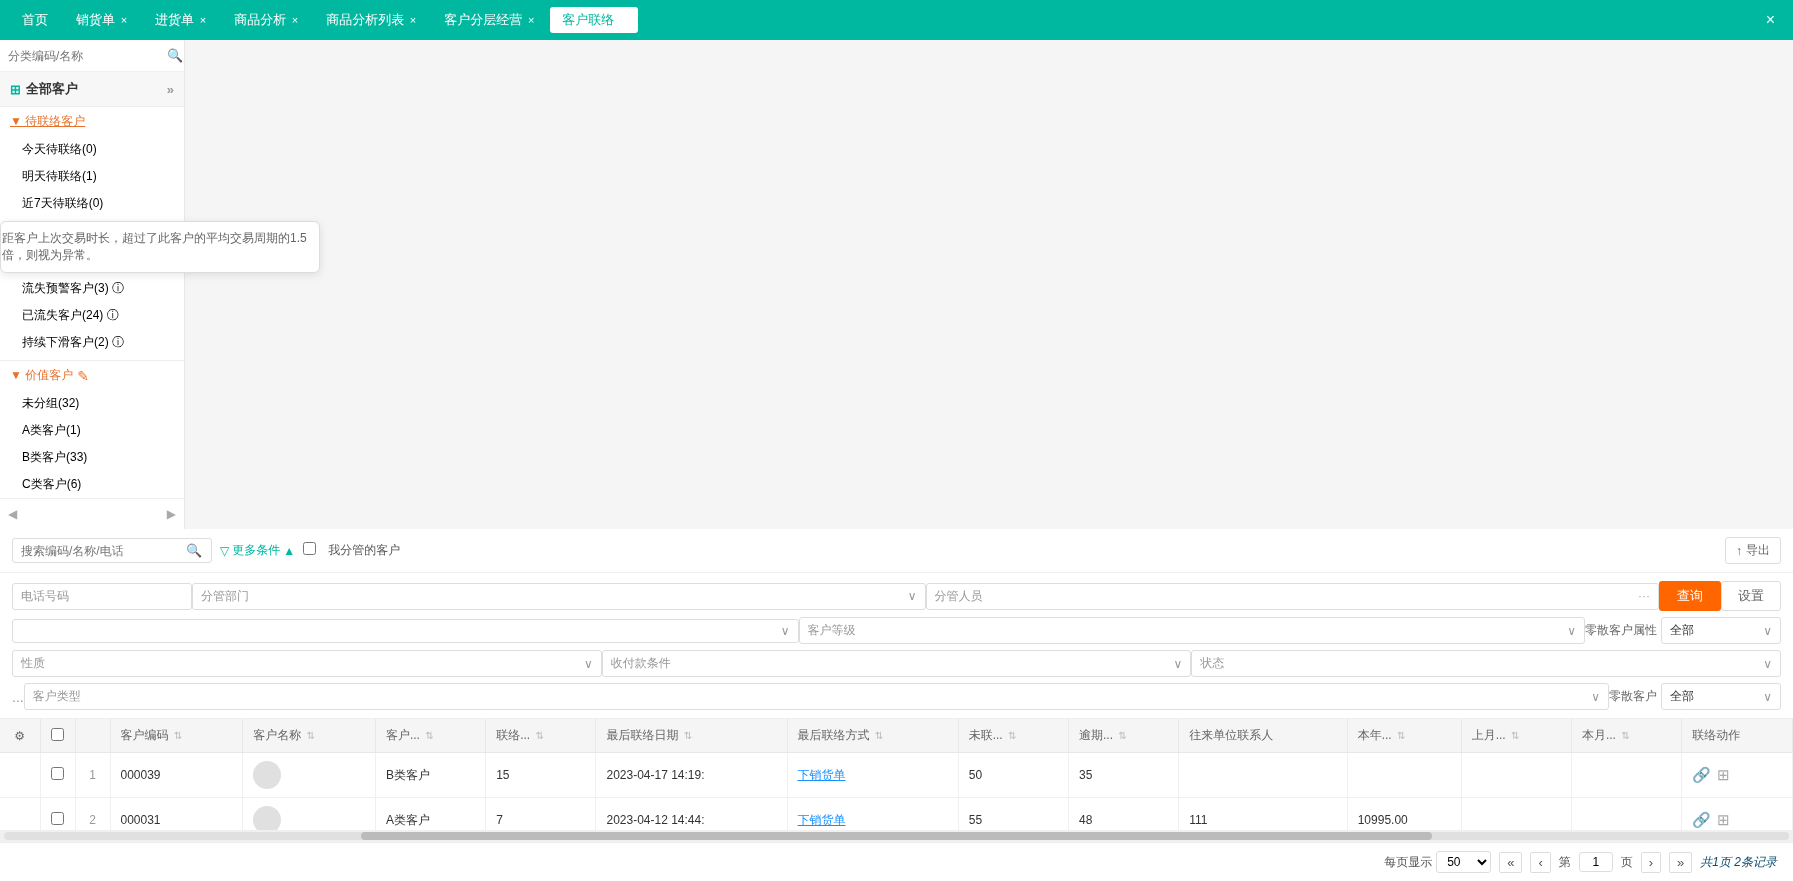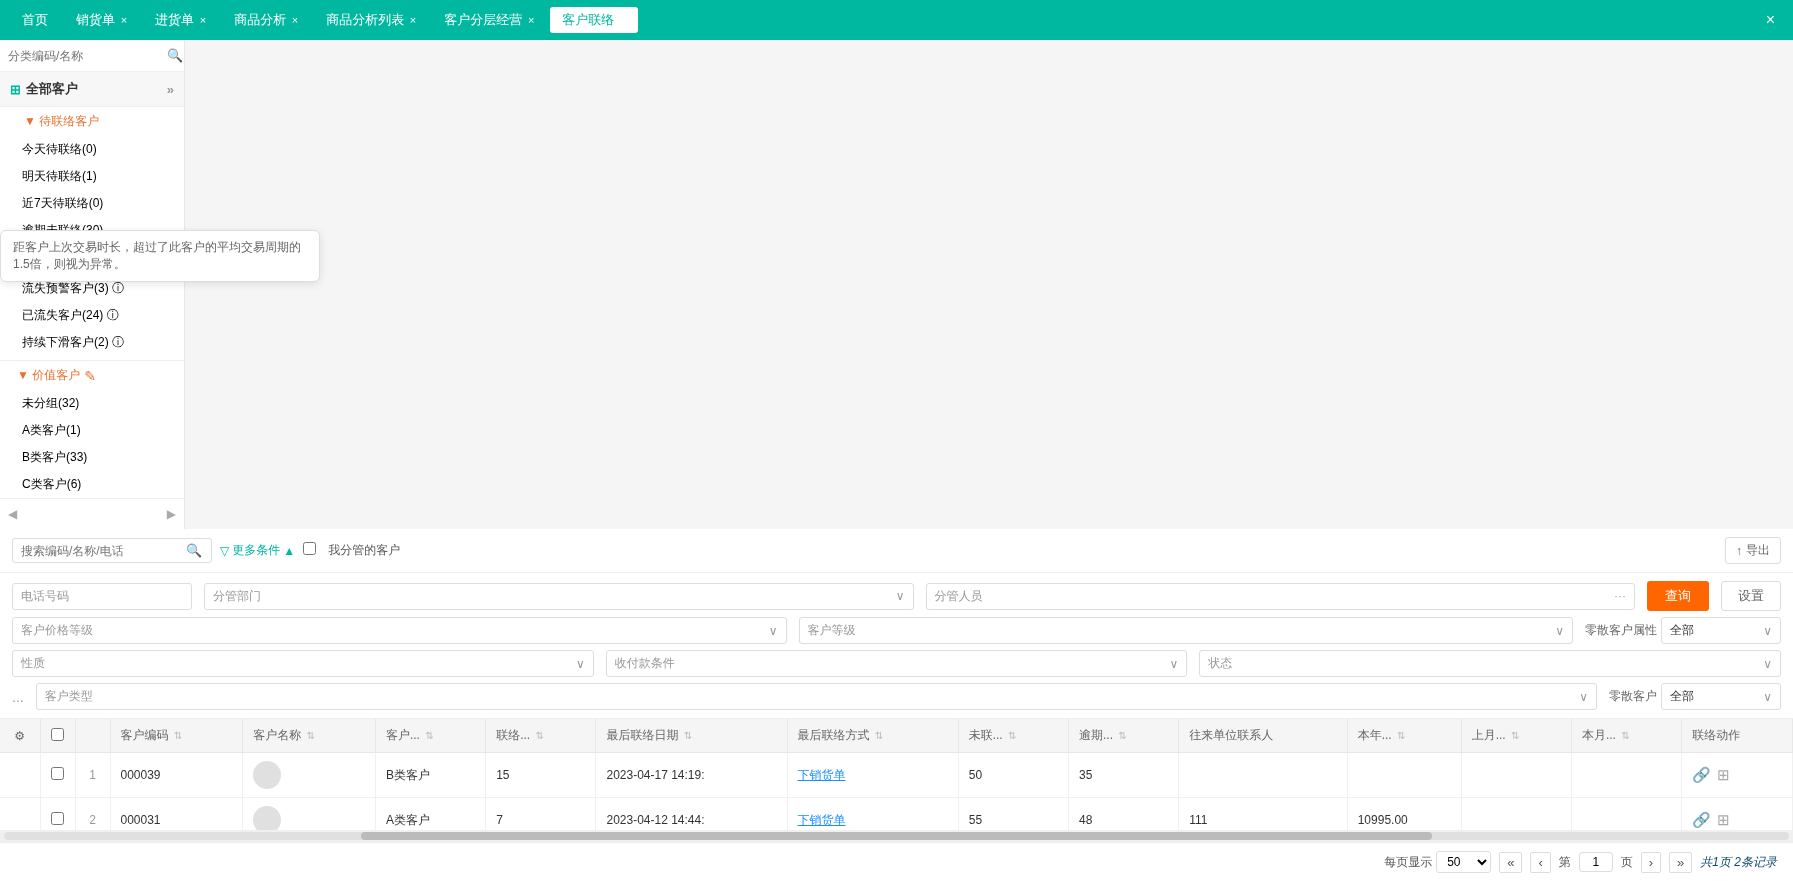--- a/index.html
+++ b/index.html
@@ -82,24 +82,25 @@
       color: #333;
       background: #f7f7f7;
       border-bottom: 1px solid #eee;
     }
     .sidebar-section-header .grid-icon { margin-right: 5px; color: #00b8a0; }
     .sidebar-collapse-icon { margin-left: auto; color: #999; cursor: pointer; }
 
     .sidebar-group-header {
       display: flex;
       align-items: center;
-      padding: 6px 24px;
+      padding: 6px 10px;
       color: #e6722e;
       font-size: 12px;
       cursor: pointer;
+      text-decoration: underline;
     }
 
     .sidebar-item {
       padding: 5px 10px 5px 22px;
       font-size: 12px;
       color: #000000;
       cursor: pointer;
       white-space: nowrap;
     }
 
@@ -115,32 +116,31 @@
       border-top: 1px solid #eee;
       margin-top: 4px;
     }
     .sidebar-group2-header {
       display: flex;
       align-items: center;
       padding: 6px 10px;
       color: #e6722e;
       font-size: 12px;
       cursor: pointer;
-      margin-left: 7px;
     }
 
     
     .tooltip-box {
       position: absolute;
       left: 0;
-      top: 230px;
+      top: 221px;
       background: #fff;
       border: 1px solid #ddd;
       border-radius: 6px;
-      padding: 8px 12px;
+      padding: 8px 1px;
       font-size: 12px;
       color: #666;
       max-width: 320px;
       z-index: 100;
       box-shadow: 0 2px 8px rgba(0,0,0,0.1);
     }
 
     
     .content-area {
       flex: 1;
@@ -208,21 +208,21 @@
 
     
     .filter-conditions {
       background: #fff;
       padding: 8px 12px;
       border-bottom: 1px solid #eee;
     }
     .filter-row {
       display: flex;
       align-items: center;
-      gap: 12px;
+      gap: 0;
       margin-bottom: 6px;
     }
     .filter-row:last-child { margin-bottom: 0; }
     .filter-field {
       display: flex;
       align-items: center;
       border: 1px solid #ddd;
       border-radius: 3px;
       padding: 4px 8px;
       min-width: 180px;
@@ -523,21 +523,20 @@
         <div class="filter-field filter-field-wide">
           <span class="filter-field-label">分管人员</span>
           <span style="color:#aaa;">···</span>
         </div>
         <button class="query-btn">查询</button>
         <button class="settings-btn">设置</button>
       </div>
 
       <div class="filter-row">
         <div class="filter-field filter-field-wide">
-          <span class="filter-field-label">客户价格等级</span>
           <span class="filter-field-arrow">∨</span>
         </div>
         <div class="filter-field filter-field-wide">
           <span class="filter-field-label">客户等级</span>
           <span class="filter-field-arrow">∨</span>
         </div>
         <div style="display:flex;align-items:center;gap:4px;">
           <span class="filter-label-text">零散客户属性</span>
           <div class="filter-field" style="min-width:120px;">
             <span>全部</span>

